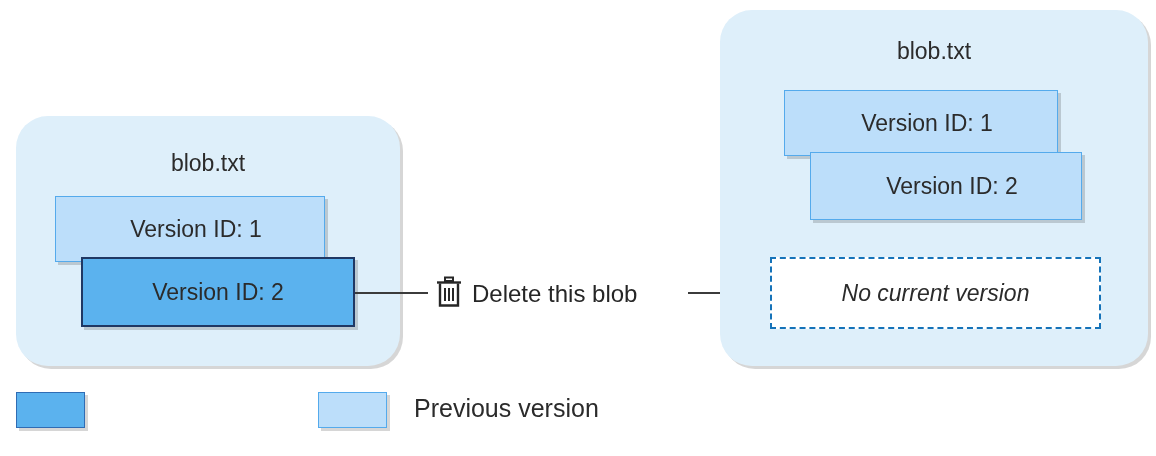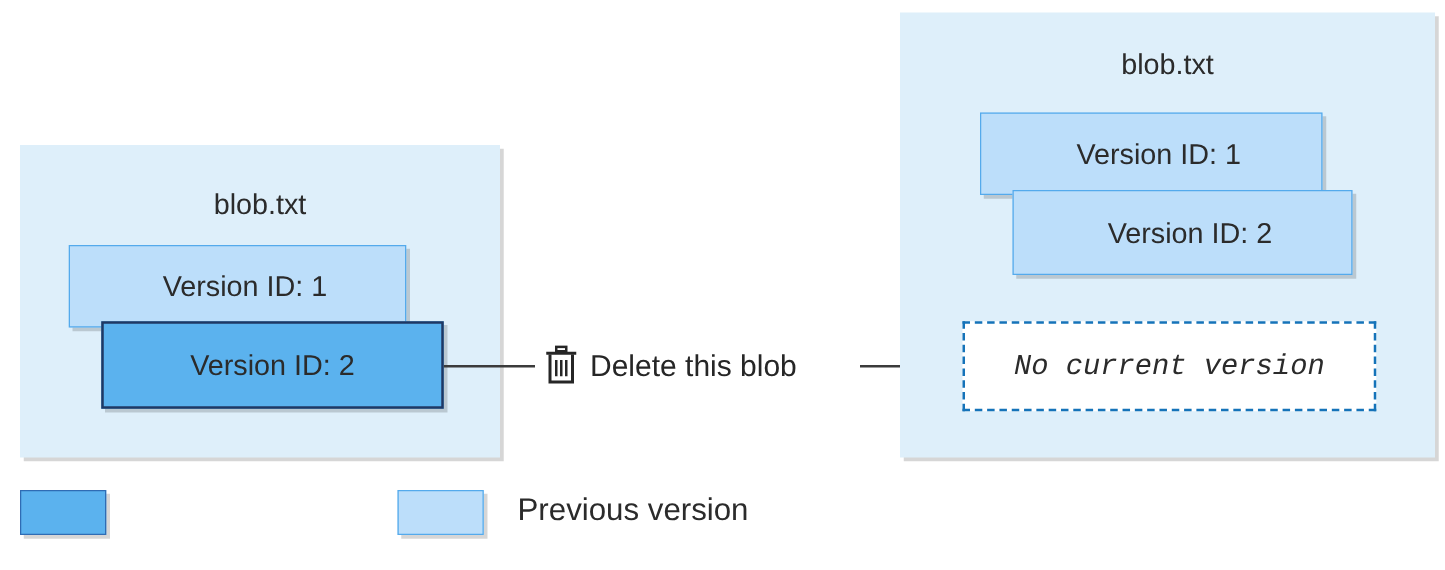--- a/index.html
+++ b/index.html
@@ -18,20 +18,21 @@
     height: 456px;
     background: #ffffff;
     overflow: hidden;
   }
 
   
   .panel {
     position: absolute;
     background: #deeffa;
     box-shadow: 3px 3px 0 0 rgba(0,0,0,0.16);
+    border-radius: 32px;
   }
   #panel-before { left: 16px;  top: 116px; width: 384px; height: 250px; }
   #panel-after  { left: 720px; top: 10px;  width: 428px; height: 356px; }
 
   .panel-title {
     position: absolute;
     left: 0;
     right: 0;
     text-align: center;
     font-size: 23px;
@@ -76,21 +77,20 @@
     left: 50px;
     top: 247px;
     width: 331px;
     height: 72px;
     box-sizing: border-box;
     background: #ffffff;
     border: 2px dashed #1573b9;
     display: flex;
     align-items: center;
     justify-content: center;
-    font-family: Liberation Mono, monospace;
   }
   #no-current-label {
     font-size: 23px;
     font-style: italic;
     color: #2b2b2b;
     white-space: nowrap;
   }
 
   
   .conn-line {

